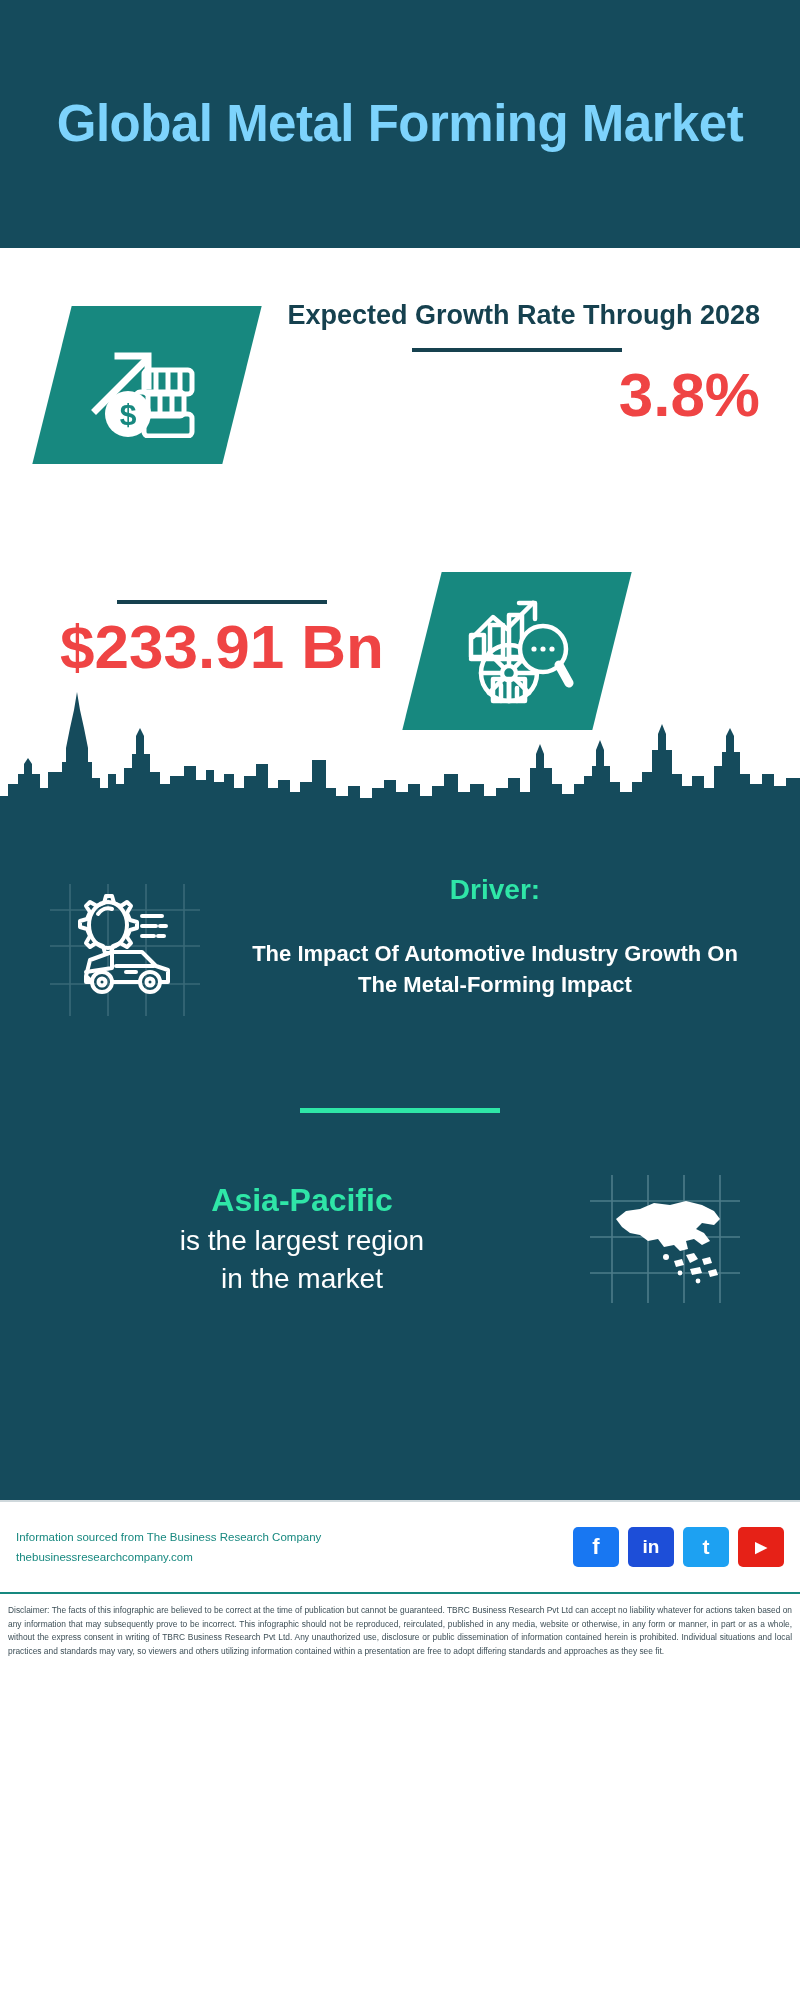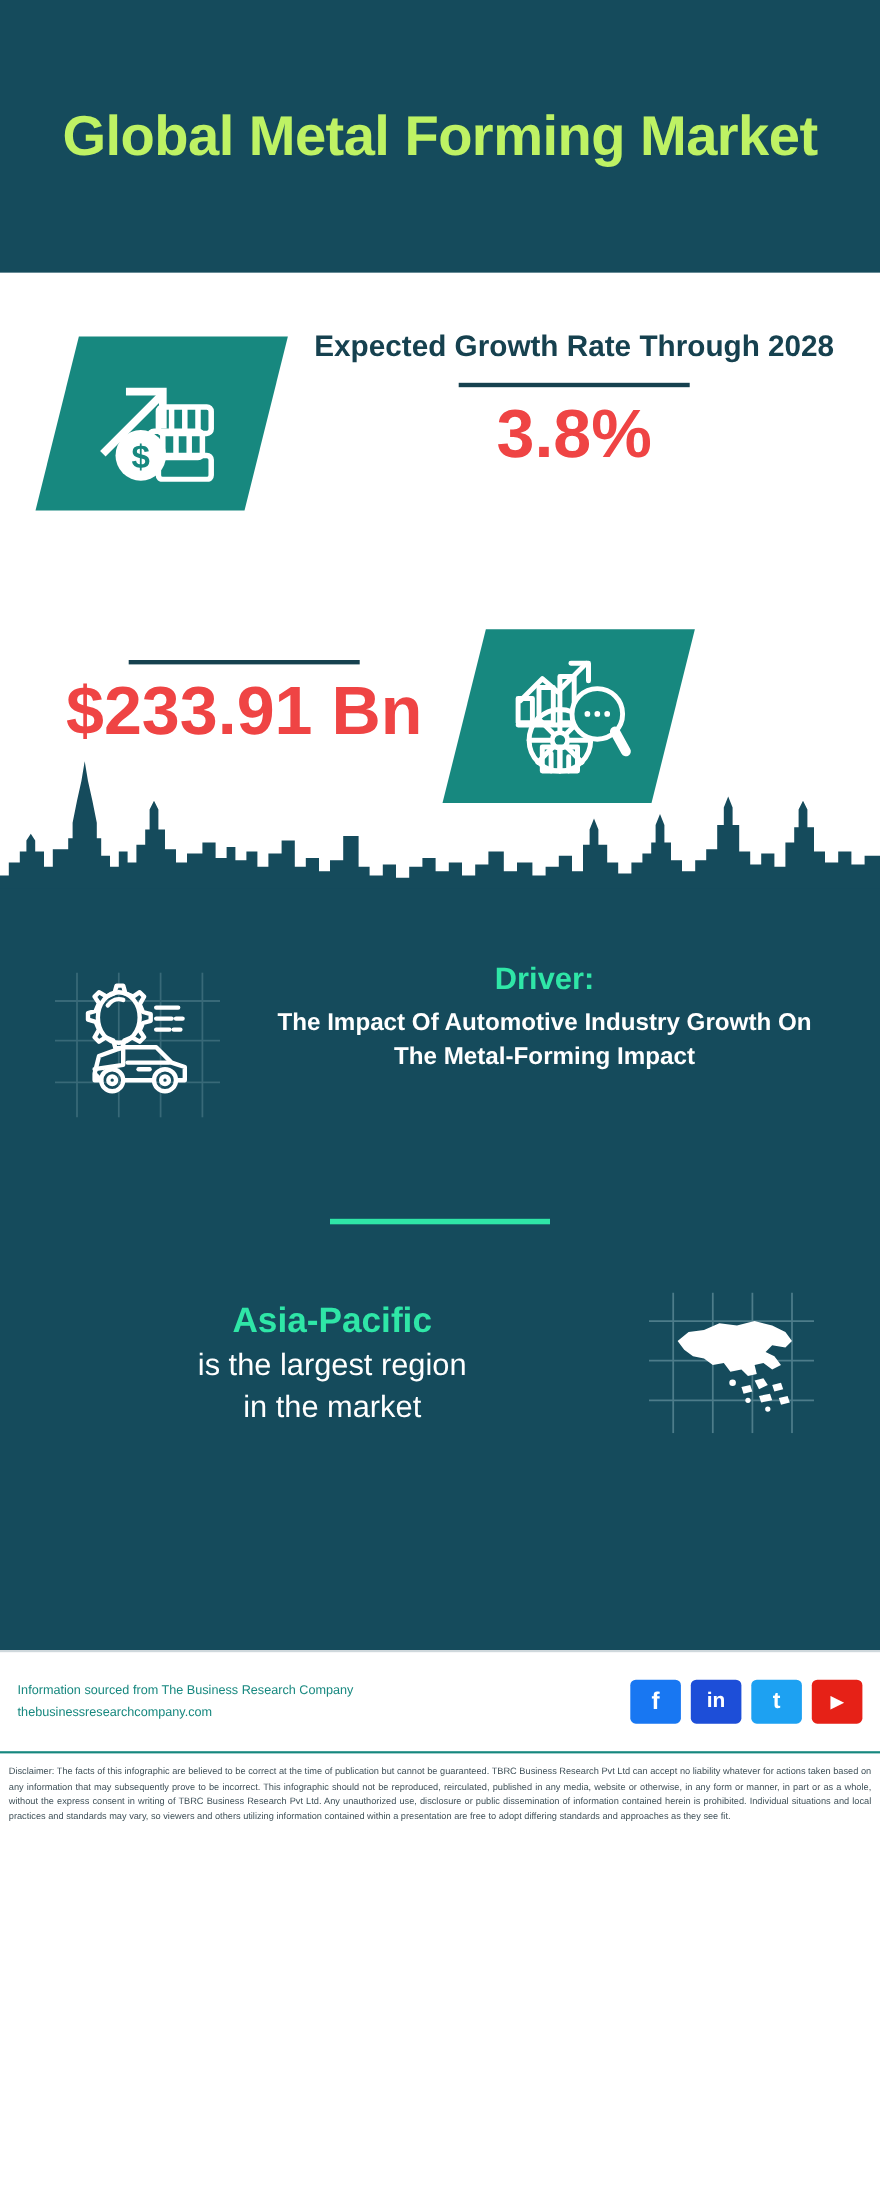--- a/index.html
+++ b/index.html
@@ -13,37 +13,37 @@
   }
   .page { width:800px; height:2000px; position:relative; background:#fff; }
 
   
   .header {
     height:248px; background:#154b5c;
     display:flex; align-items:center; justify-content:center;
     padding:0 40px;
   }
   .header h1 {
-    color:#bef264; font-size:51px; font-weight:bold;
+    color:#7dd3fc; font-size:51px; font-weight:bold;
     text-align:center; line-height:1.18; letter-spacing:-0.5px;
   }
 
   
   .stat1 {
     position:relative; height:302px; background:#fff;
     display:flex; align-items:flex-start;
   }
   .skew-box {
     background:#17887f;
     transform:skewX(-14deg);
     display:flex; align-items:center; justify-content:center;
   }
   .skew-inner { transform:skewX(14deg); display:flex; align-items:center; justify-content:center; }
   .box1 { width:190px; height:158px; margin-left:52px; margin-top:58px; }
-  .stat1-text { margin-left:32px; margin-top:50px; flex:1; text-align:center; padding-right:30px;}
+  .stat1-text { margin-left:32px; margin-top:50px; flex:1; text-align:right; padding-right:40px;}
   .stat-title { color:#16414f; font-size:27px; font-weight:bold; line-height:1.33; }
   .rule { height:4px; background:#16414f; width:210px; margin:14px auto 10px auto; }
   .rule-dark { background:#16414f; }
   .stat-value { color:#ef4444; font-size:62px; font-weight:bold; line-height:1.05; }
 
   
   .stat2 {
     position:relative; height:250px; background:#fff;
     display:flex; align-items:flex-start;
   }
@@ -57,21 +57,21 @@
   }
   .skyline {
     position:absolute; top:-112px; left:0; width:800px; height:120px;
     display:block;
   }
   .driver-row {
     display:flex; align-items:flex-start; padding:74px 30px 0 30px;
   }
   .driver-icon-wrap { width:190px; flex:0 0 190px; display:flex; justify-content:center; padding-top:10px;}
   .driver-text { flex:1; text-align:center; padding:0 12px; }
-  .driver-label { color:#2fe6a7; font-size:28px; font-weight:bold; margin-bottom:7px; }
+  .driver-label { color:#2fe6a7; font-size:28px; font-weight:bold; margin-bottom:32px; }
   .driver-body { color:#ffffff; font-size:22px; font-weight:bold; line-height:1.42; }
 
   .mint-rule { width:200px; height:5px; background:#2fe6a7; margin:92px auto 0 auto; }
 
   .region-row { display:flex; align-items:center; padding:62px 40px 0 34px; }
   .region-text { flex:1; text-align:center; }
   .region-name { color:#2fe6a7; font-size:32px; font-weight:bold; line-height:1.3; }
   .region-sub { color:#ffffff; font-size:28px; line-height:1.35; }
   .region-map { width:190px; flex:0 0 190px; display:flex; justify-content:center; }
 

